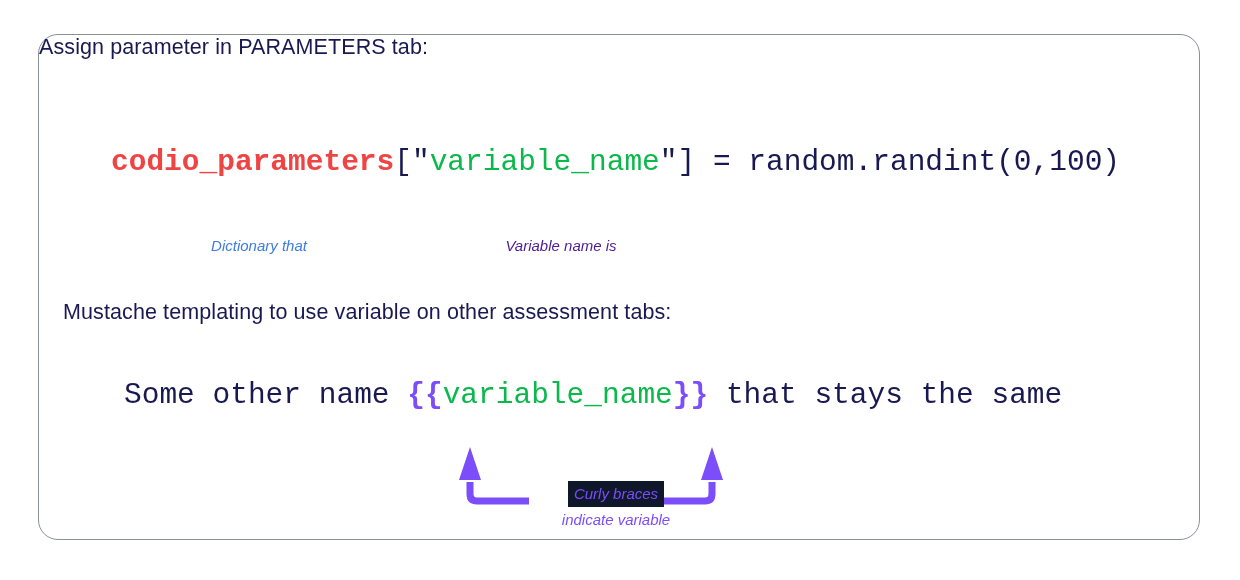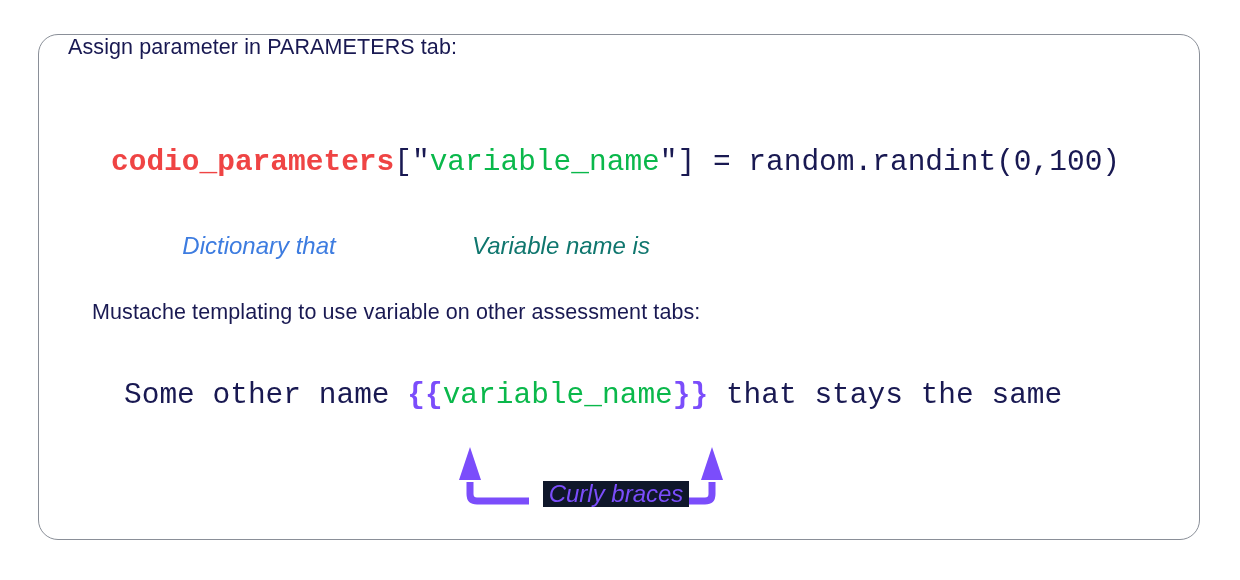--- a/index.html
+++ b/index.html
@@ -26,21 +26,20 @@
     background: #ffffff;
   }
 
   .prose-line {
     position: absolute;
     font-family: "Liberation Sans", sans-serif;
     font-size: 21.5px;
     color: #191952;
     white-space: pre;
     letter-spacing: 0.1px;
-    margin-left: 29px;
   }
   #prose-mustache { left: 24px; top: 265px; }
 
   .code-line {
     position: absolute;
     font-family: "Liberation Mono", "DejaVu Sans Mono", monospace;
     font-size: 29.5px;
     color: #191952;
     white-space: pre;
     letter-spacing: 0px;
@@ -50,36 +49,36 @@
 
   .tok-blue   { color: #ef4444; font-weight: bold; }
   .tok-green  { color: #0ab84b; font-weight: normal; }
   .tok-purple { color: #7b4dfb; font-weight: bold; }
   .tok-plain  { color: #191952; font-weight: normal; }
 
   .callout {
     position: absolute;
     font-family: "Liberation Sans", sans-serif;
     font-style: italic;
-    font-size: 24px;
+    font-size: 15px;
     line-height: 26px;
     text-align: center;
     white-space: pre-line;
   }
   #callout-dictionary {
     left: 120px;
     top: 172px;
     width: 200px;
     color: #3d7ce0;
   }
   #callout-varname {
     left: 422px;
     top: 172px;
     width: 200px;
-    color: #0f766e;
+    color: #4c1d95;
   }
   #callout-braces {
     left: 427px;
     top: 420px;
     width: 300px;
     color: #7b4dfb;
   }
 
   #brace-connector-svg {
     position: absolute;
@@ -120,15 +119,16 @@
     <path d="M 58 81 Q 51 81 51 74 L 51 62" stroke="#7b4dfb" stroke-width="7" fill="none" stroke-linecap="butt"></path>
     <polygon points="51,27 40,60 62,60" fill="#7b4dfb"></polygon>
 
     <path d="M 286 81 L 242 81" stroke="#7b4dfb" stroke-width="7" fill="none" stroke-linecap="butt"></path>
     <path d="M 286 81 Q 293 81 293 74 L 293 62" stroke="#7b4dfb" stroke-width="7" fill="none" stroke-linecap="butt"></path>
     <polygon points="293,27 282,60 304,60" fill="#7b4dfb"></polygon>
   </svg>
 
   <div class="callout" id="callout-braces">
     <span class="callout-line1" style="background: #0f172a; display: inline-block; padding: 0px 6px;">Curly braces</span>
+    <span class="callout-line2">indicate variable</span>
   </div>
 
 </div>
 
 </body></html>

